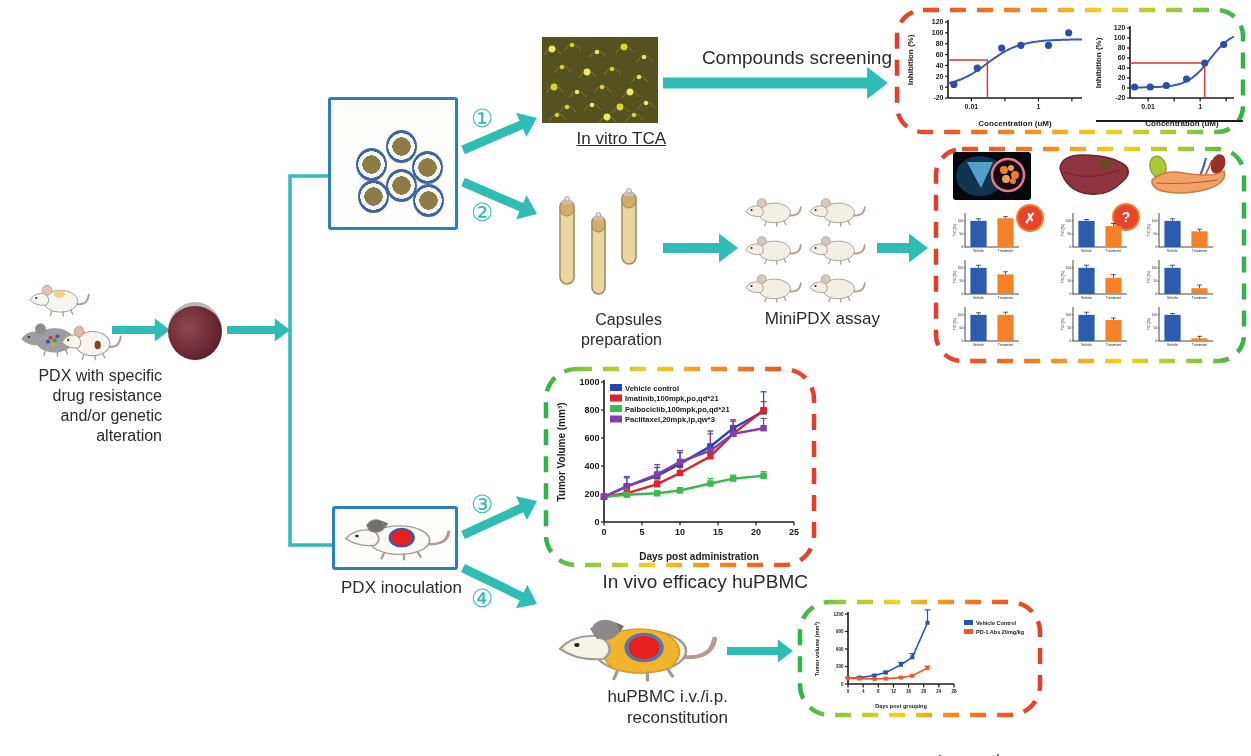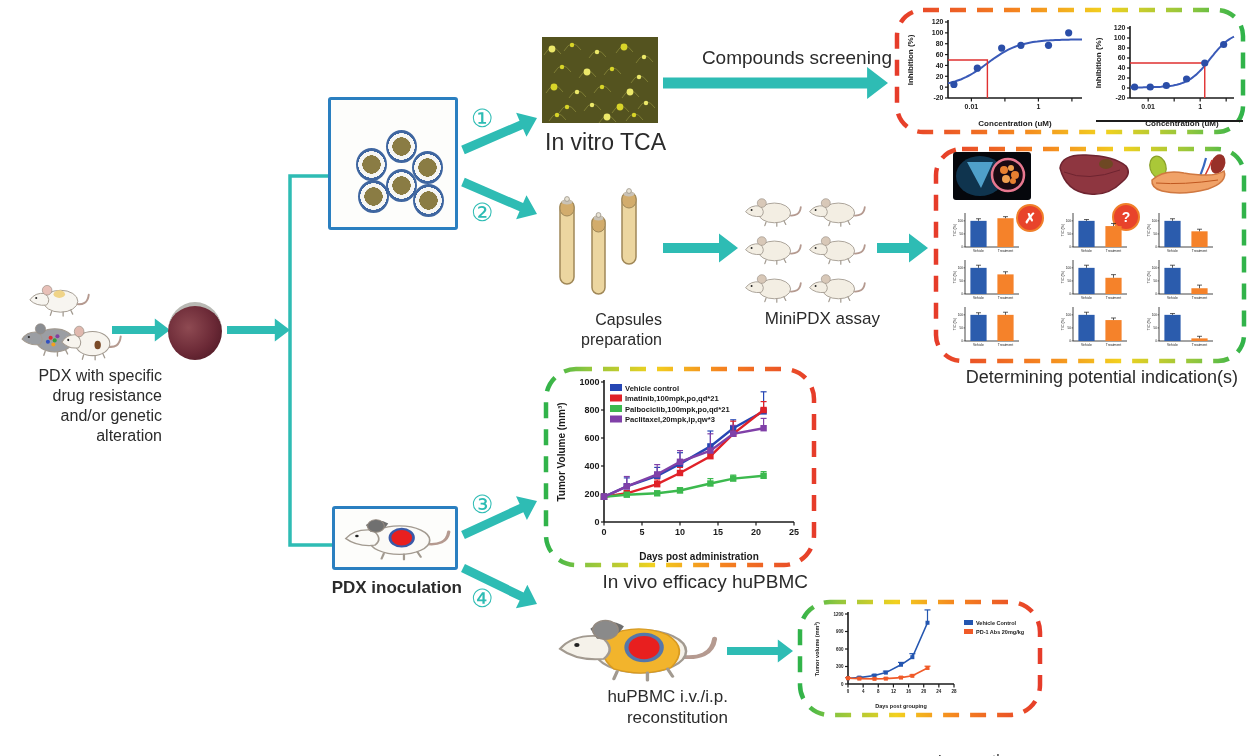--- a/index.html
+++ b/index.html
@@ -145,21 +145,21 @@
         <circle cx="78" cy="70" r="3.4" fill="#d8d428"></circle>
         <path d="M96 72 Q104 58 113 71" stroke="#7d7c34" stroke-width="1" fill="none"></path>
         <circle cx="104" cy="66" r="2.2" fill="#ece86a"></circle>
         <path d="M7 84 Q15 70 24 83" stroke="#7d7c34" stroke-width="1" fill="none"></path>
         <circle cx="15" cy="78" r="2.2" fill="#d8d428"></circle>
         <path d="M57 86 Q65 72 74 85" stroke="#7d7c34" stroke-width="1" fill="none"></path>
         <circle cx="65" cy="80" r="3.4" fill="#ece86a"></circle>
         <path d="M84 84 Q92 70 101 83" stroke="#7d7c34" stroke-width="1" fill="none"></path>
         <circle cx="92" cy="78" r="2.2" fill="#d8d428"></circle>
       </svg></div>
-  <div class="lbl" style="left:534px;top:128px;width:132px;font-size:23px;">In vitro TCA</div>
+  <div class="lbl" style="left:534px;top:128px;width:132px;font-size:17px;text-decoration:underline;">In vitro TCA</div>
 
   <div class="lbl" style="left:660px;top:46px;width:232px;font-size:19px;">Compounds screening</div>
 
   <div class="chart" id="dose1" style="left:906px;top:16px;"><svg width="186" height="112" viewBox="0 0 186 112" font-family="Liberation Sans,sans-serif">
         <line x1="42" y1="4" x2="42" y2="82" stroke="#1a1a1a" stroke-width="1.6"></line>
         <line x1="42" y1="82" x2="176" y2="82" stroke="#1a1a1a" stroke-width="1.6"></line>
         <line x1="39" y1="82" x2="42" y2="82" stroke="#1a1a1a" stroke-width="1.2"></line>
         <text x="37.5" y="84.45" font-size="7" font-weight="bold" text-anchor="end" fill="#1a1a1a">-20</text>
         <line x1="39" y1="71.14285714285715" x2="42" y2="71.14285714285715" stroke="#1a1a1a" stroke-width="1.2"></line>
         <text x="37.5" y="73.59285714285716" font-size="7" font-weight="bold" text-anchor="end" fill="#1a1a1a">0</text>
@@ -317,35 +317,34 @@
   <div class="abs" id="organ3" style="left:1144px;top:152px;width:86px;height:50px;"><svg viewBox="0 0 86 50" width="86" height="50">
   <ellipse cx="14" cy="15" rx="8" ry="11" fill="#aac838" stroke="#88a028" stroke-width="1.2" transform="rotate(-15 14 15)"></ellipse>
   <ellipse cx="74" cy="12" rx="7" ry="10" fill="#983028" transform="rotate(20 74 12)"></ellipse>
   <path d="M62 6 Q58 22 50 36" stroke="#3868c0" stroke-width="2.2" fill="none"></path>
   <path d="M68 8 Q62 24 54 34" stroke="#d03830" stroke-width="1.5" fill="none"></path>
   <path d="M8 28 Q20 17 40 21 Q70 26 80 19 Q84 30 64 37 Q38 44 18 39 Q7 36 8 28Z" fill="#f0a268" stroke="#d07840" stroke-width="1.5"></path>
   <path d="M12 31 Q40 33 74 28" stroke="#c05820" stroke-width="1" fill="none"></path>
       </svg></div>
   <div class="badge" style="left:1016px;top:204px;width:24px;height:24px;font-size:14px;">✗</div>
   <div class="badge" style="left:1112px;top:203px;width:24px;height:24px;font-size:14px;">?</div>
-  <div class="lbl" style="left:948px;top:366px;width:290px;font-size:18px;">Determining potential indication(s)</div>
 
   <div class="bluebox" id="pdx-box" style="left:332px;top:506px;width:120px;height:58px;">
       <div style="width:112px;height:52px;margin:1px auto;"><svg viewBox="0 0 100 62" width="100%" height="100%" preserveAspectRatio="none">
           <path d="M76 40 Q96 44 98 26" fill="none" stroke="#b59a90" stroke-width="3" stroke-linecap="round"></path>
           <ellipse cx="54" cy="36" rx="27" ry="17" fill="#fbfaf7" stroke="#a29a90" stroke-width="1.5"></ellipse>
           <path d="M30 24 Q14 22 6 34 Q16 44 32 42 Q40 34 30 24Z" fill="#fbfaf7" stroke="#a29a90" stroke-width="1.5"></path>
           <path d="M24 18 Q34 8 44 16 Q40 26 28 26Z" fill="#6e6e6e"></path>
           <circle cx="33" cy="19" r="7.5" fill="#707070" stroke="#948a80" stroke-width="1"></circle>
           <circle cx="16" cy="31" r="1.6" fill="#222"></circle>
           <path d="M40 52 l-2 6 M58 53 l0 6 M70 50 l3 6" stroke="#a29a90" stroke-width="2" fill="none" stroke-linecap="round"></path>
           <circle cx="56" cy="33" r="10.5" fill="#e81f1f" stroke="#3a5aa8" stroke-width="2.5"></circle>
         </svg></div>
     </div>
-  <div class="lbl" style="left:322px;top:577px;width:140px;font-size:17px;font-weight:bold;">PDX inoculation</div>
+  <div class="lbl" style="left:322px;top:577px;width:140px;font-size:17px;">PDX inoculation</div>
 
   <div class="chart" id="invivo-chart" style="left:556px;top:374px;"><svg width="252" height="188" viewBox="0 0 252 188" font-family="Liberation Sans,sans-serif">
         <line x1="48" y1="6" x2="48" y2="148" stroke="#1a1a1a" stroke-width="1.6"></line>
         <line x1="48" y1="148" x2="238" y2="148" stroke="#1a1a1a" stroke-width="1.6"></line>
         <line x1="45" y1="148" x2="48" y2="148" stroke="#1a1a1a" stroke-width="1.2"></line>
         <text x="43.5" y="151.15" font-size="9" font-weight="bold" text-anchor="end" fill="#1a1a1a">0</text>
         <line x1="45" y1="120" x2="48" y2="120" stroke="#1a1a1a" stroke-width="1.2"></line>
         <text x="43.5" y="123.15" font-size="9" font-weight="bold" text-anchor="end" fill="#1a1a1a">200</text>
         <line x1="45" y1="92" x2="48" y2="92" stroke="#1a1a1a" stroke-width="1.2"></line>
         <text x="43.5" y="95.15" font-size="9" font-weight="bold" text-anchor="end" fill="#1a1a1a">400</text>

